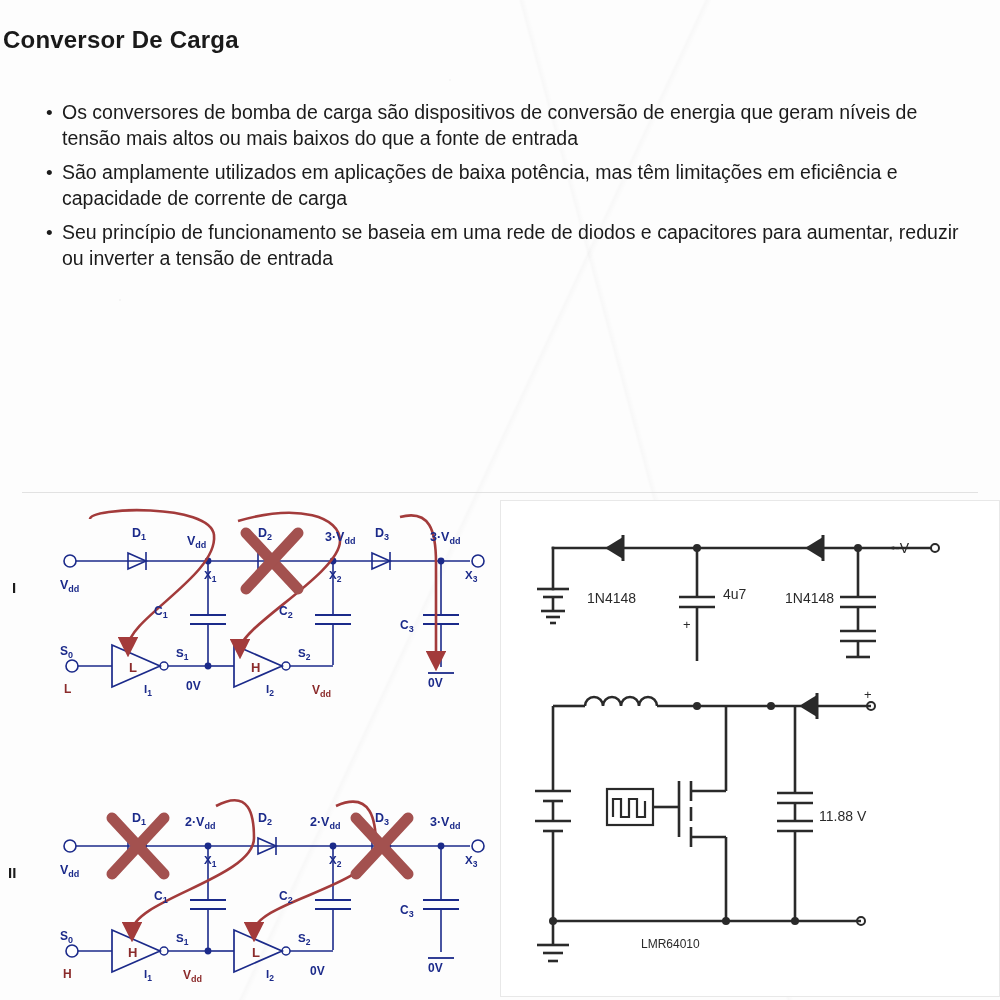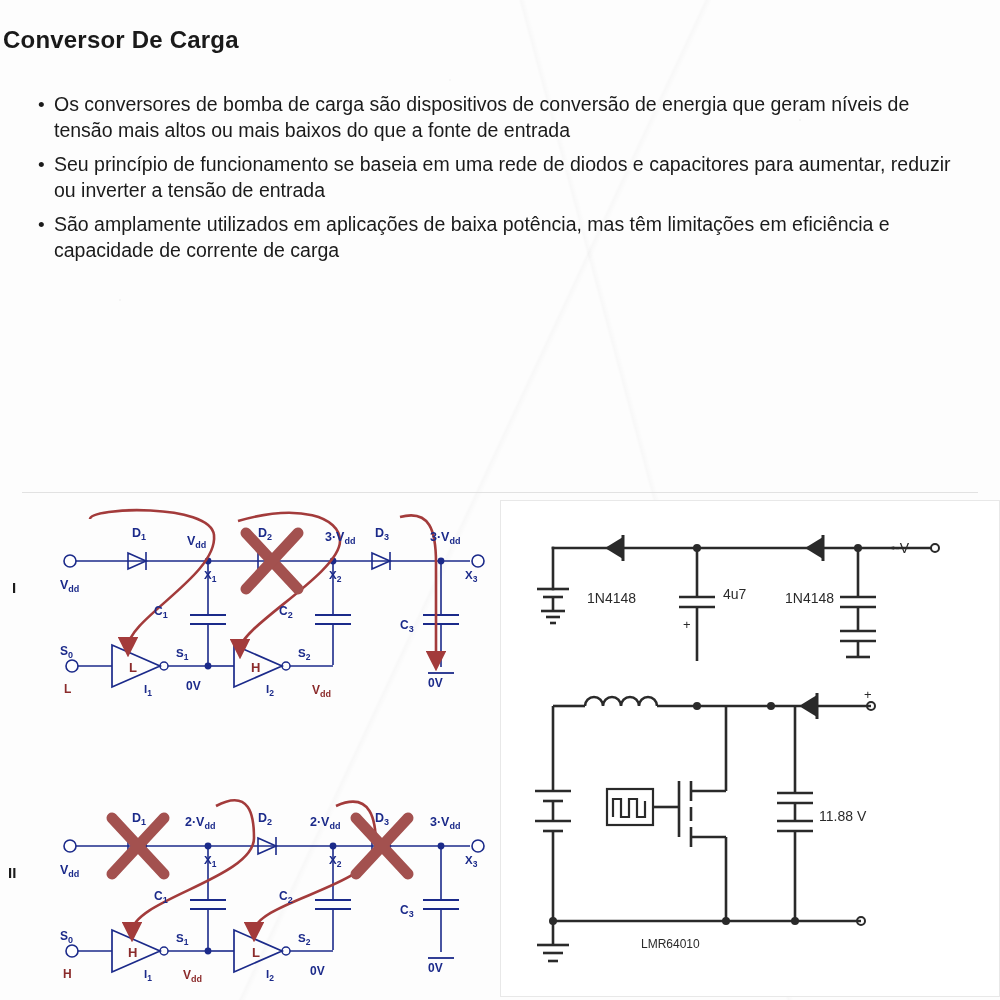--- a/index.html
+++ b/index.html
@@ -32,21 +32,21 @@
     text-align: left;
     font-size: 24px;
     font-weight: bold;
     color: #1a1a1a;
     margin: 0;
     letter-spacing: 0.2px;
   }
   ul.bullets {
     position: absolute;
     top: 92px; left: 38px; width: 920px;
-    margin: 0; padding: 0;
+    margin: 8px; padding: 0;
     list-style: none;
   }
   ul.bullets li {
     position: relative;
     font-size: 19.5px;
     line-height: 25.5px;
     color: #1b1b1b;
     padding-left: 16px;
     margin-bottom: 9px;
   }
@@ -85,22 +85,22 @@
 </head>
 <body>
 
 <div id="page">
   <div class="bg-texture"></div>
 
   <h1 class="title">Conversor De Carga</h1>
 
   <ul class="bullets">
     <li>Os conversores de bomba de carga são dispositivos de conversão de energia que geram níveis de tensão mais altos ou mais baixos do que a fonte de entrada</li>
+    <li>São amplamente utilizados em aplicações de baixa potência, mas têm limitações em eficiência e capacidade de corrente de carga</li>
     <li>Seu princípio de funcionamento se baseia em uma rede de diodos e capacitores para aumentar, reduzir ou inverter a tensão de entrada</li>
-    <li>São amplamente utilizados em aplicações de baixa potência, mas têm limitações em eficiência e capacidade de corrente de carga</li>
   </ul>
 
   <div class="divider"></div>
 
   <div class="figures">
 
     <div class="fig-left">
       <svg width="500" height="503" viewBox="0 0 500 503">
         <defs>
           <marker id="arrRed" markerWidth="8" markerHeight="8" refX="4" refY="4" orient="auto">

